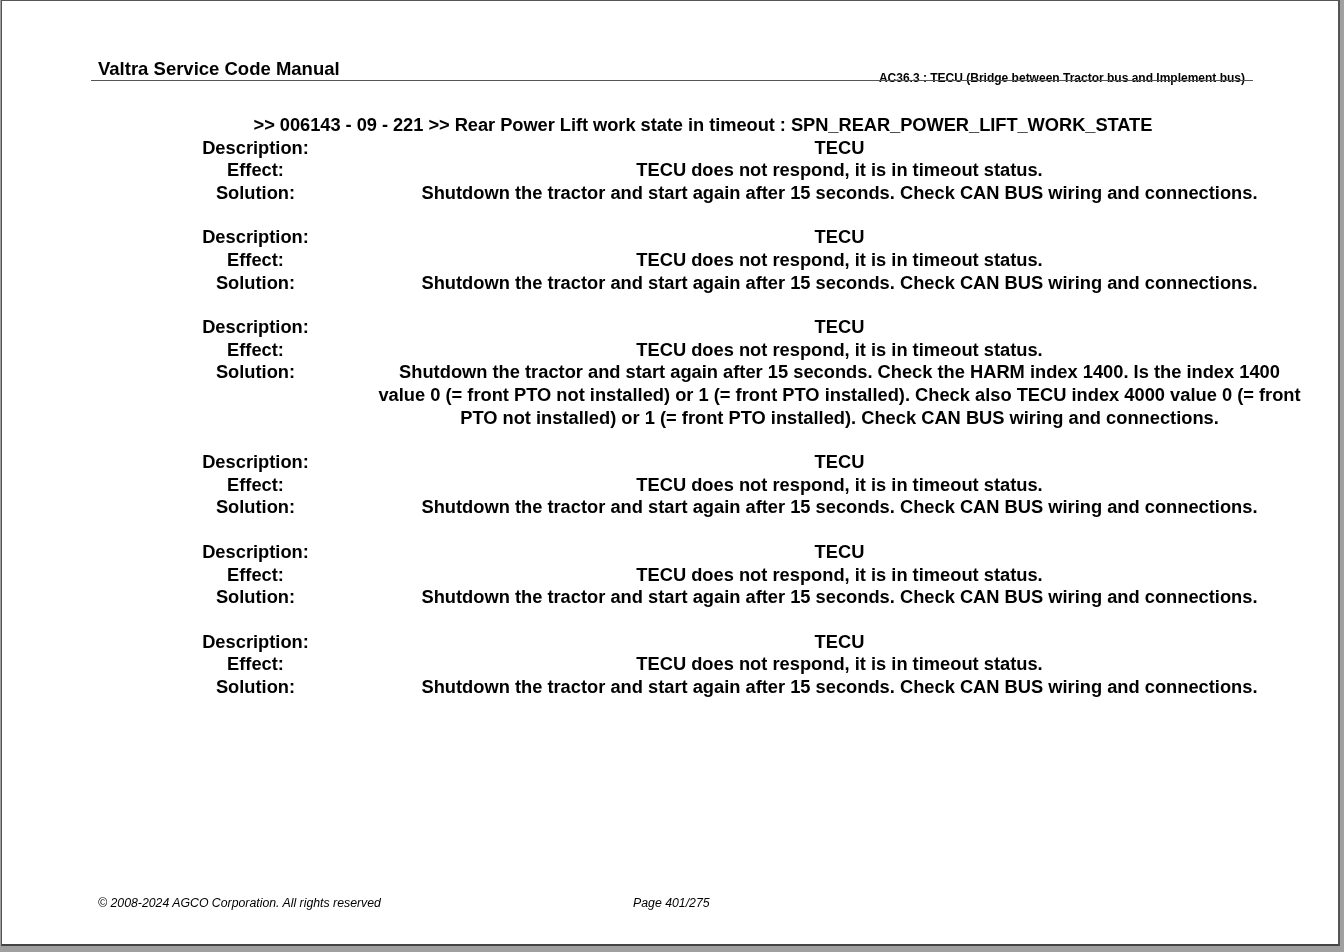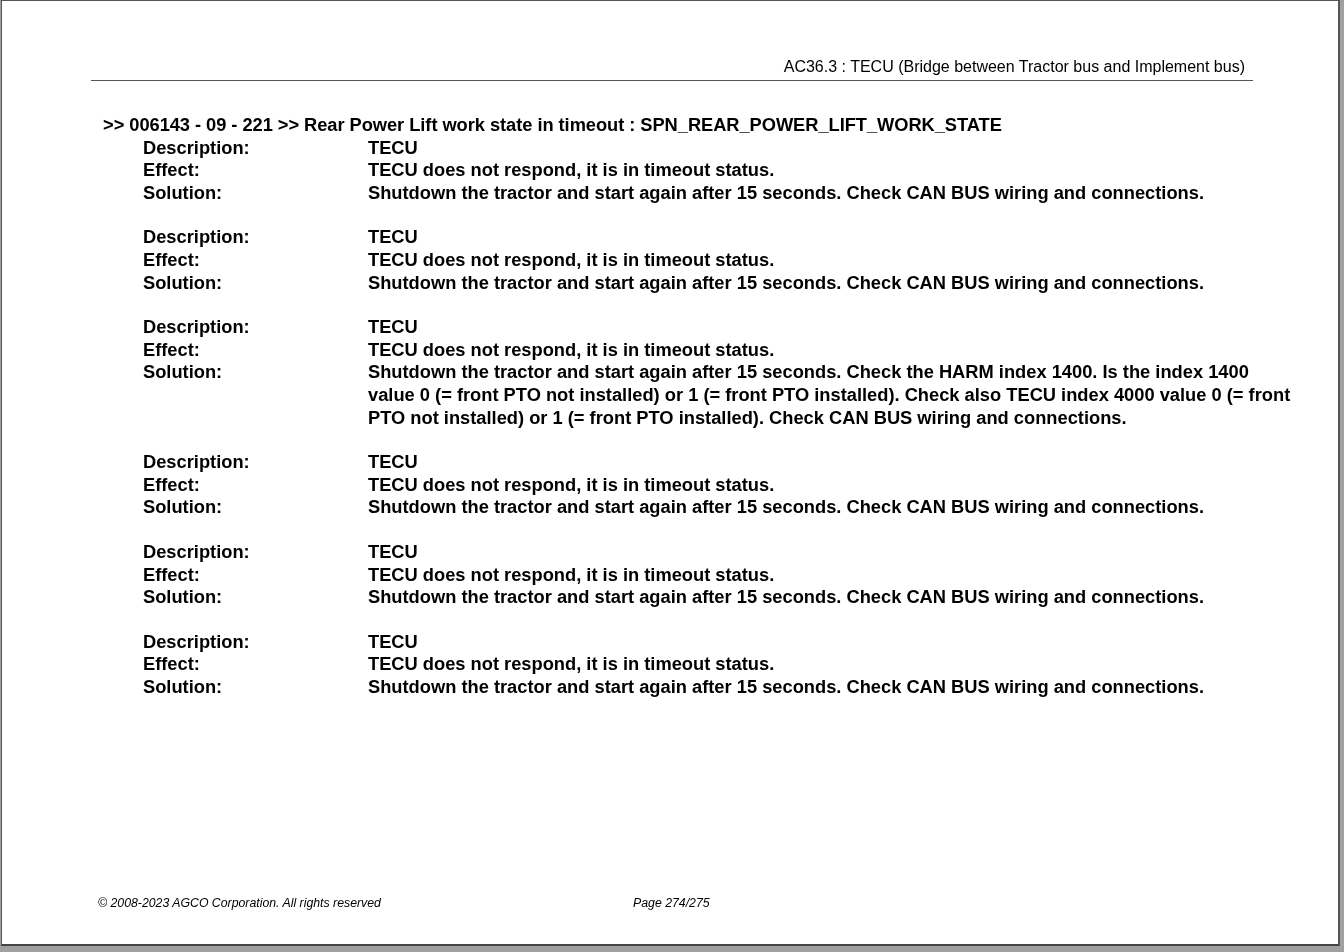--- a/index.html
+++ b/index.html
@@ -17,49 +17,50 @@
     border-top: 1px solid #555;
     border-right: 2px solid #555;
     border-bottom: 2px solid #444;
     box-sizing: border-box;
   }
   .hdr-left {
     position: absolute; left: 96px; top: 57px;
     font-weight: bold; font-size: 18.5px; white-space: nowrap;
   }
   .hdr-right {
-    position: absolute; right: 93px; top: 57px;
-    font-weight: normal; font-size: 16px; white-space: nowrap;
+    position: absolute; right: 93px; top: 70px;
+    font-weight: bold; font-size: 12px; white-space: nowrap;
   }
   .hdr-rule {
     position: absolute; left: 89px; top: 79px; width: 1162px; height: 0;
     border-top: 1.5px solid #555;
   }
   .entries { position: absolute; left: 101px; top: 113px; width: 1200px; }
-  .entry { margin-bottom: 22px; }
+  .entry { margin-bottom: 22px; text-align: center; }
   .entry-title {
     font-weight: bold; font-size: 18.3px; line-height: 22.6px; white-space: nowrap;
     letter-spacing: -0.05px;
   }
-  .row { display: flex; font-size: 18.3px; line-height: 22.6px; }
+  .row { display: flex; font-size: 18.3px; line-height: 22.6px; gap: 9px; }
   .row .lbl { width: 225px; padding-left: 40px; font-weight: bold; flex: none; }
   .row .val { width: 925px; flex: none; font-weight: bold; }
   .footer-copy {
     position: absolute; left: 96px; top: 895px;
     font-size: 12.3px; font-style: italic; white-space: nowrap;
   }
   .footer-page {
     position: absolute; left: 631px; top: 895px;
     font-size: 12.3px; font-style: italic; white-space: nowrap;
   }
 </style>
 </head>
 <body>
 
 <div class="page">
+  <div class="hdr-left">Valtra Service Code Manual</div>
   <div class="hdr-right">AC36.3 : TECU (Bridge between Tractor bus and Implement bus)</div>
   <div class="hdr-rule"></div>
 
   <div class="entries">
 
     <div class="entry">
       <div class="entry-title">&gt;&gt; 006143 - 09 - 221 &gt;&gt; Rear Power Lift work state in timeout : SPN_REAR_POWER_LIFT_WORK_STATE</div>
       <div class="row">
         <span class="lbl">Description:</span>
         <span class="val">TECU</span>
@@ -144,15 +145,15 @@
         <span class="val">TECU does not respond, it is in timeout status.</span>
       </div>
       <div class="row">
         <span class="lbl">Solution:</span>
         <span class="val">Shutdown the tractor and start again after 15 seconds. Check CAN BUS wiring and connections.</span>
       </div>
     </div>
 
   </div>
 
-  <div class="footer-copy">© 2008-2023 AGCO Corporation. All rights reserved</div>
-  <div class="footer-page">Page 274/275</div>
+  <div class="footer-copy">© 2008-2024 AGCO Corporation. All rights reserved</div>
+  <div class="footer-page">Page 401/275</div>
 </div>
 
 </body></html>

